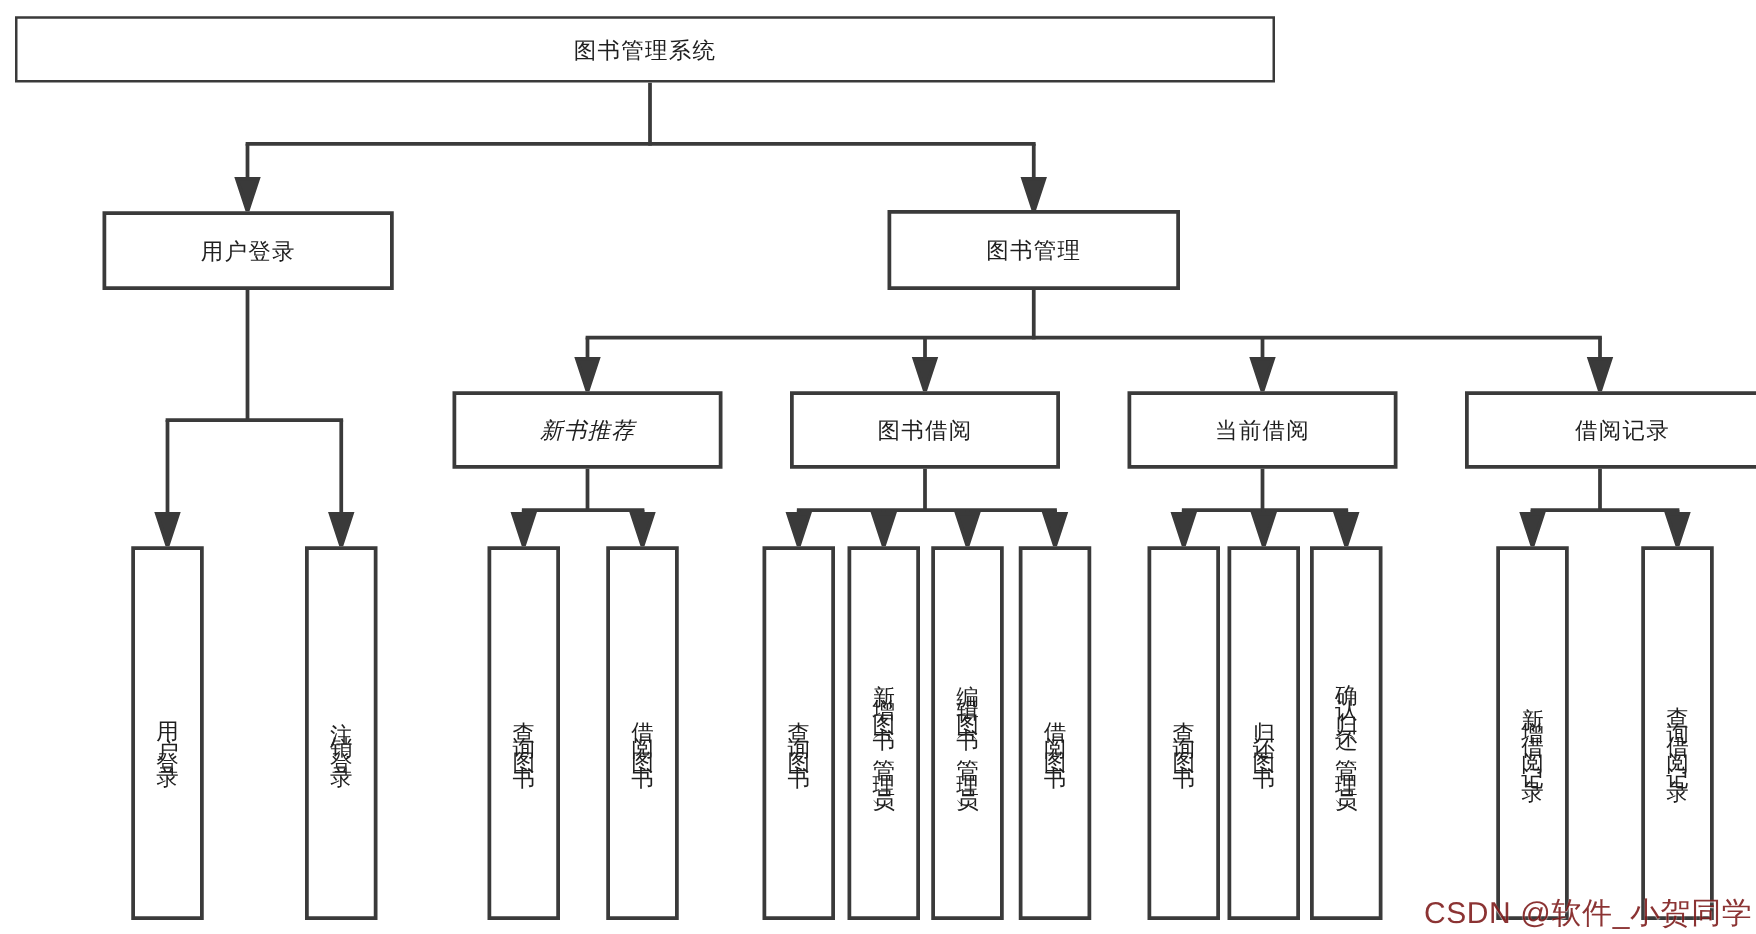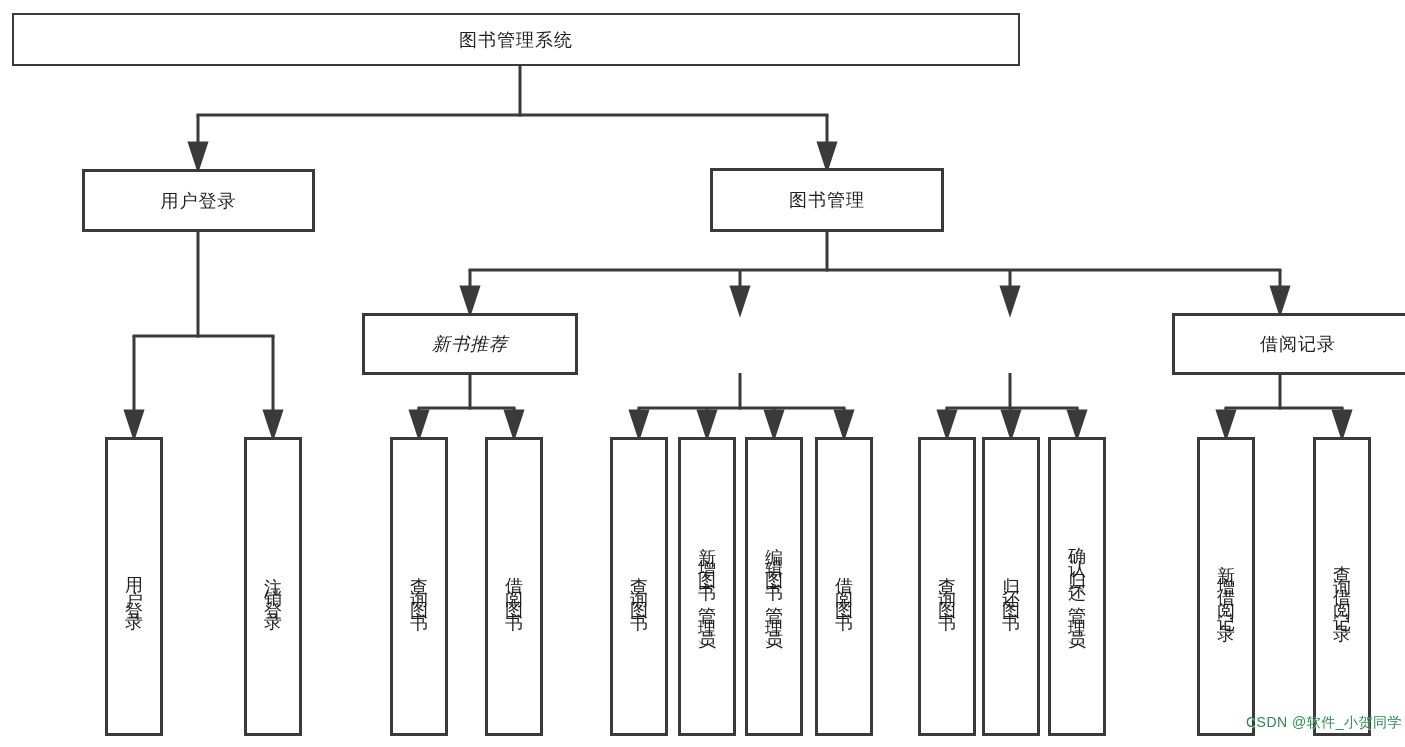--- a/index.html
+++ b/index.html
@@ -19,22 +19,22 @@
   }
   .lvl1 { border-width:2px; }
   .vnode { width:58px; top:437px; height:299px; }
   .vnode .vtext {
     writing-mode:vertical-rl; text-orientation:mixed;
     letter-spacing:12px; font-size:18px;
   }
   .hlabel { letter-spacing:1px; }
   #watermark {
     position:absolute; top:714px; right:3px; z-index:5;
-    font-size:14px; letter-spacing:0.5px;
-    color:#15803d; opacity:0.9;
+    font-size:24px; letter-spacing:0.5px;
+    color:#7f1d1d; opacity:0.9;
     text-shadow:0 1px 1px rgba(255,255,255,0.9);
   }
 </style>
 </head>
 <body>
 
 <div id="canvas">
 
   <svg id="wires" viewBox="0 0 1405 747" xmlns="http://www.w3.org/2000/svg" stroke="#3a3a3a" stroke-width="3" fill="#3a3a3a">
 
@@ -119,20 +119,26 @@
   <div class="node" style="left:82px; top:169px; width:233px; height:63px;">
     <span class="hlabel">用户登录</span>
   </div>
   <div class="node" style="left:710px; top:168px; width:234px; height:64px;text-align:right;">
     <span class="hlabel">图书管理</span>
   </div>
 
   <div class="node" style="left:362px; top:313px; width:216px; height:62px;font-style:italic;">
     <span class="hlabel">新书推荐</span>
   </div>
+  <div class="node" style="left:632px; top:313px; width:216px; height:62px;">
+    <span class="hlabel">图书借阅</span>
+  </div>
+  <div class="node" style="left:902px; top:313px; width:216px; height:62px;">
+    <span class="hlabel">当前借阅</span>
+  </div>
   <div class="node" style="left:1172px; top:313px; width:252px; height:62px;">
     <span class="hlabel">借阅记录</span>
   </div>
 
   <div class="node vnode" style="left:105px;">
     <span class="vtext">用户登录</span>
   </div>
   <div class="node vnode" style="left:244px;">
     <span class="vtext">注销登录</span>
   </div>

